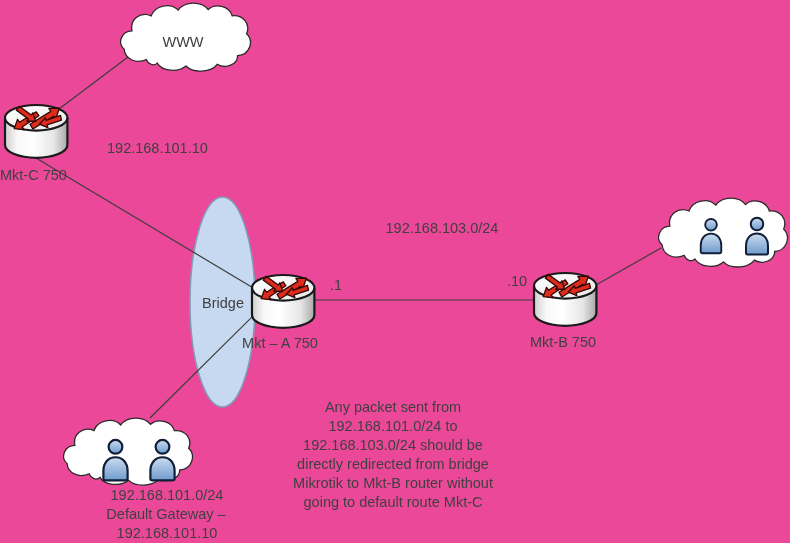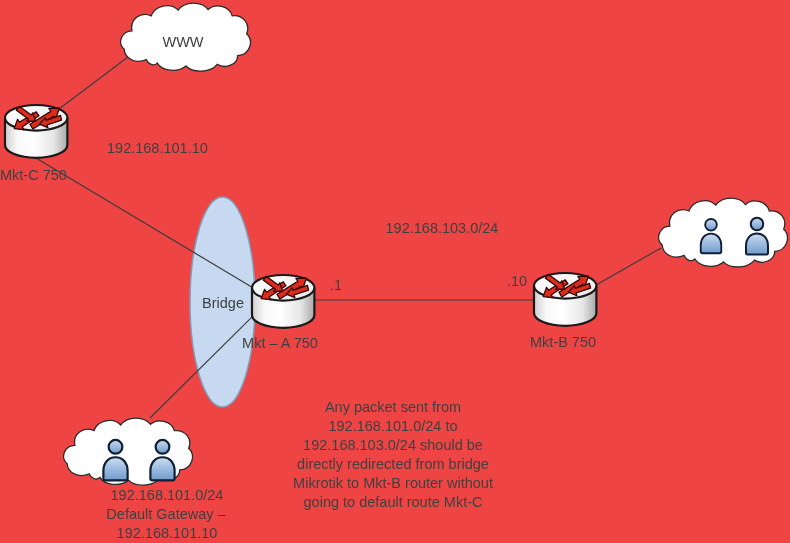--- a/index.html
+++ b/index.html
@@ -1,20 +1,20 @@
 <!DOCTYPE html>
 <html><head>
 <meta charset="utf-8">
 <style>
   html, body { margin: 0; padding: 0; background: #ffffff; }
   .canvas {
     position: relative;
     width: 790px;
     height: 543px;
-    background: #ef4444;
+    background: #ec4899;
     font-family: "Liberation Sans", sans-serif;
     overflow: hidden;
   }
   svg { display: block; }
   text {
     fill: #404040;
     font-family: "Liberation Sans", sans-serif;
     font-size: 14.5px;
   }
   .link { stroke: #3d3d3d; stroke-width: 1.2; fill: none; }

